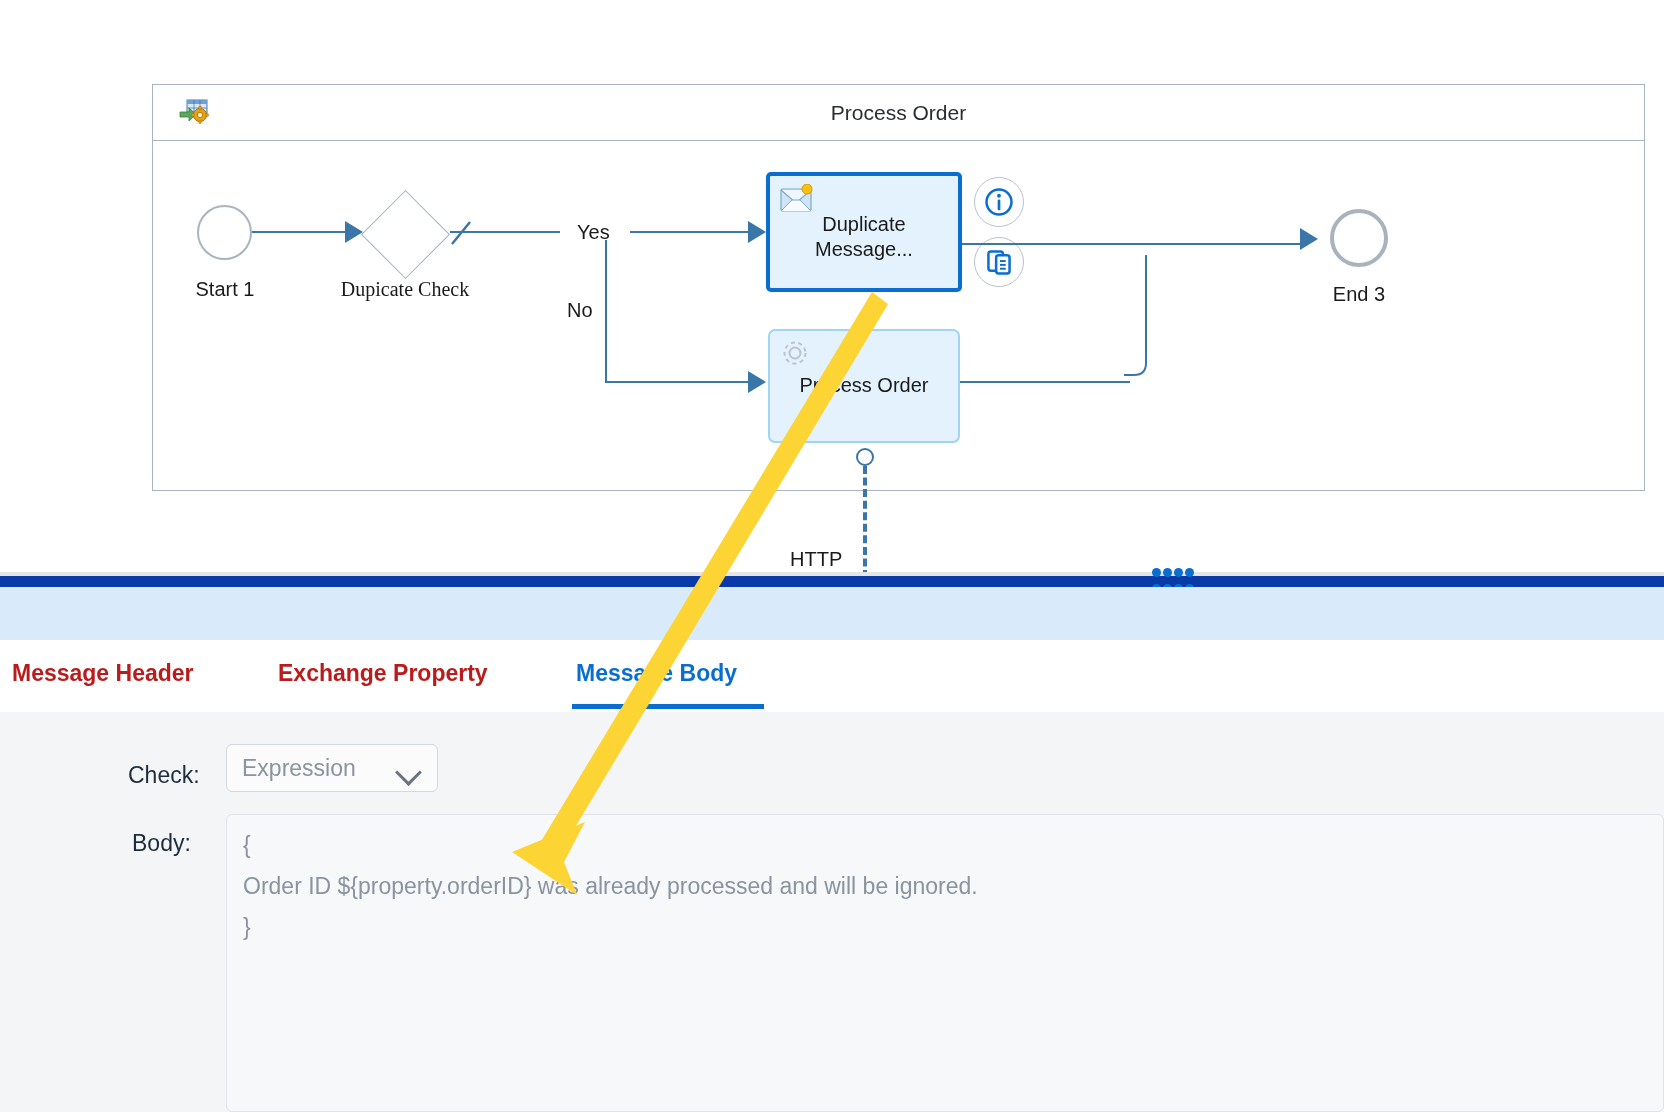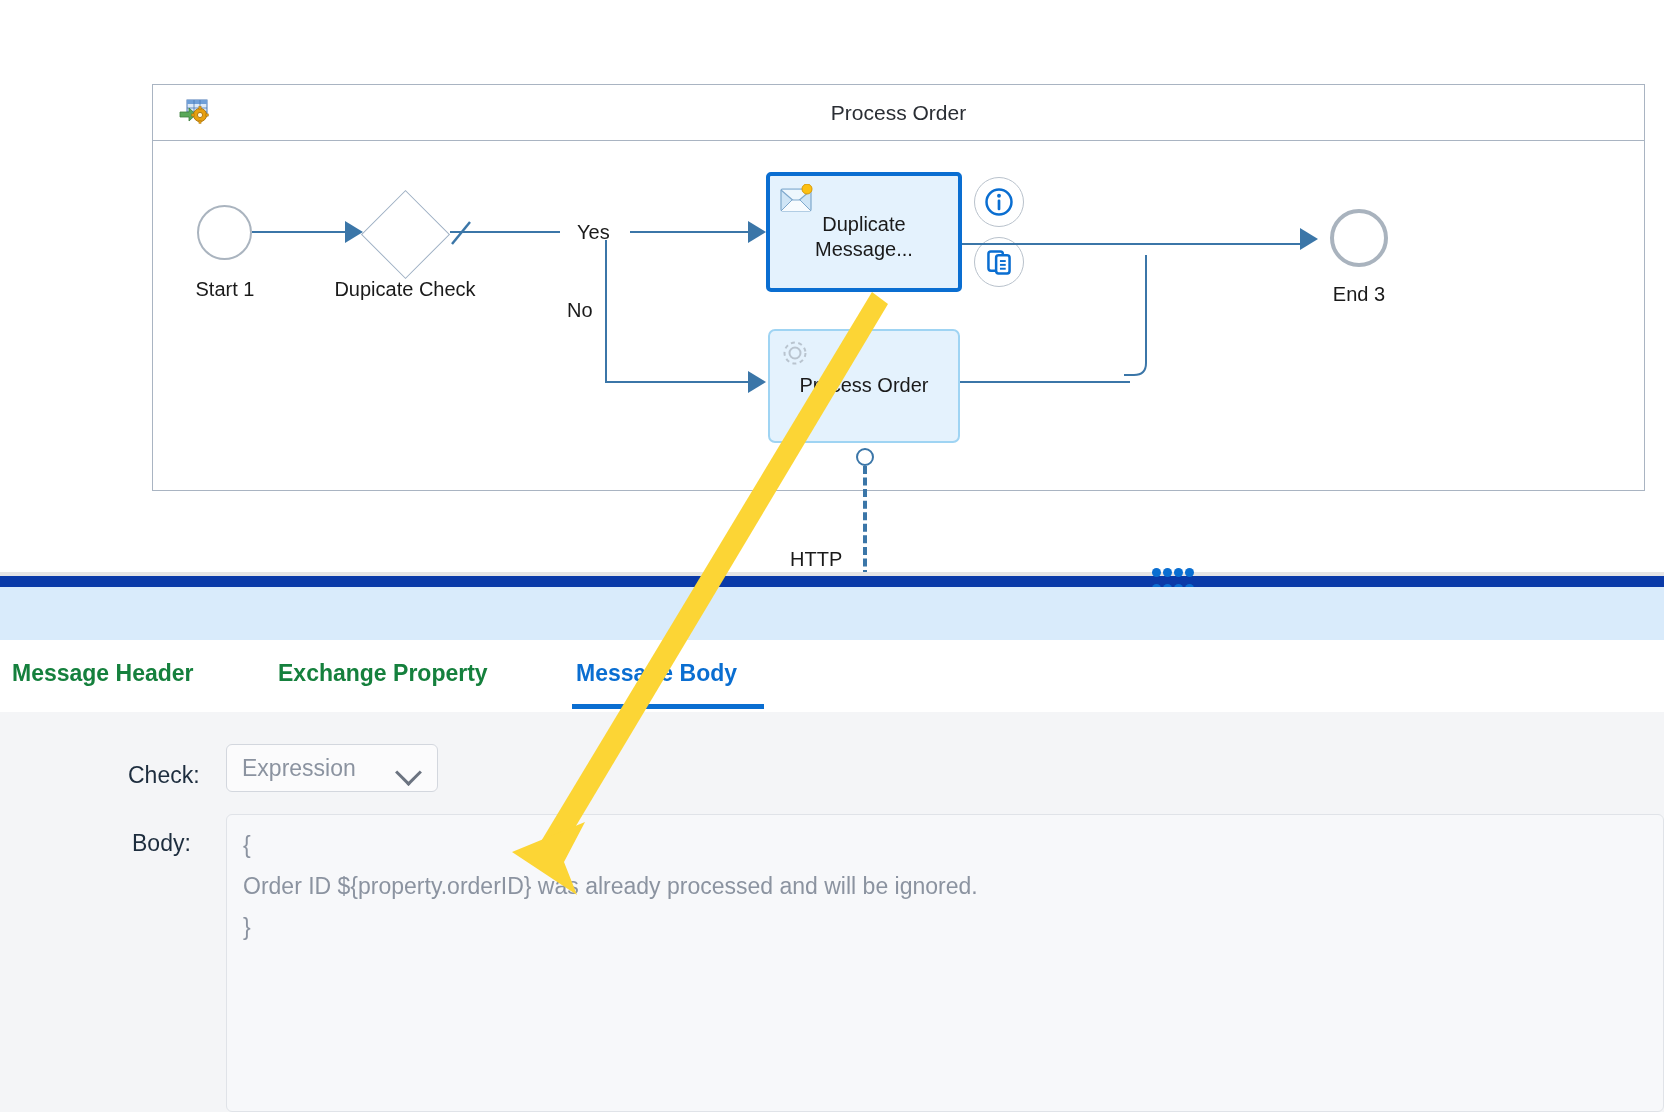--- a/index.html
+++ b/index.html
@@ -56,21 +56,21 @@
   #splitter-top-line{position:absolute;left:0;top:572px;width:1664px;height:4px;background:#e5e5e5;}
   #splitter{position:absolute;left:0;top:576px;width:1664px;height:11px;background:#0a3aa8;}
   #splitter-grip{position:absolute;left:1152px;top:568px;width:40px;height:26px;}
   .grip-dot{position:absolute;width:9px;height:9px;border-radius:50%;background:#0a6ed1;}
 
   
   #props{position:absolute;left:0;top:587px;width:1664px;height:525px;background:#fff;}
   #props-title-bar{position:absolute;left:0;top:0;width:1664px;height:53px;background:#d9ebfb;}
 
   #tabbar{position:absolute;left:0;top:53px;width:1664px;height:72px;background:#fff;border-bottom:1px solid #dcdcdc;}
-  .tab{position:absolute;top:20px;font-size:23px;font-weight:bold;color:#15803d;cursor:pointer;}
+  .tab{position:absolute;top:20px;font-size:23px;font-weight:bold;color:#b91c1c;cursor:pointer;}
   .tab.active{color:#0a6ed1;}
   .tab-underline{position:absolute;height:5px;background:#0a6ed1;top:64px;}
 
   #form{position:absolute;left:0;top:125px;width:1664px;height:400px;background:#f4f5f7;}
   .form-label{position:absolute;font-size:23px;color:#1d2d3e;}
   #type-label{left:128px;top:50px;}
   #body-label{left:132px;top:118px;}
 
   #type-select{position:absolute;left:226px;top:32px;width:212px;height:48px;border:1px solid #d3d7de;border-radius:6px;background:#fbfbfc;box-sizing:border-box;}
   #type-value{position:absolute;left:15px;top:10px;font-size:23px;color:#8b93a0;}
@@ -115,21 +115,21 @@
 
   <div id="start-event"></div>
   <div class="node-label" style="left:150px;top:278px;width:150px;">Start 1</div>
 
   <div class="conn conn-h" style="left:252px;top:231px;width:100px;"></div>
   <div class="arrowhead" style="left:345px;top:221px;"></div>
 
   <div id="gateway">
       <div class="dia"></div>
     </div>
-  <div class="node-label" style="left:325px;top:278px;width:160px;">Dupicate Check</div>
+  <div class="node-label" style="left:325px;top:278px;width:160px;font-family:Liberation Serif, serif;">Dupicate Check</div>
 
   <svg style="position:absolute;left:448px;top:218px;width:30px;height:30px;">
     <line x1="4" y1="26" x2="22" y2="4" stroke="#3b76a8" stroke-width="2.5"></line>
   </svg>
 
   <div class="conn conn-h" style="left:450px;top:231px;width:110px;"></div>
   <div class="conn conn-h" style="left:630px;top:231px;width:128px;"></div>
   <div class="arrowhead" style="left:748px;top:221px;"></div>
   <div class="edge-lbl" style="left:577px;top:221px;">Yes</div>
 

